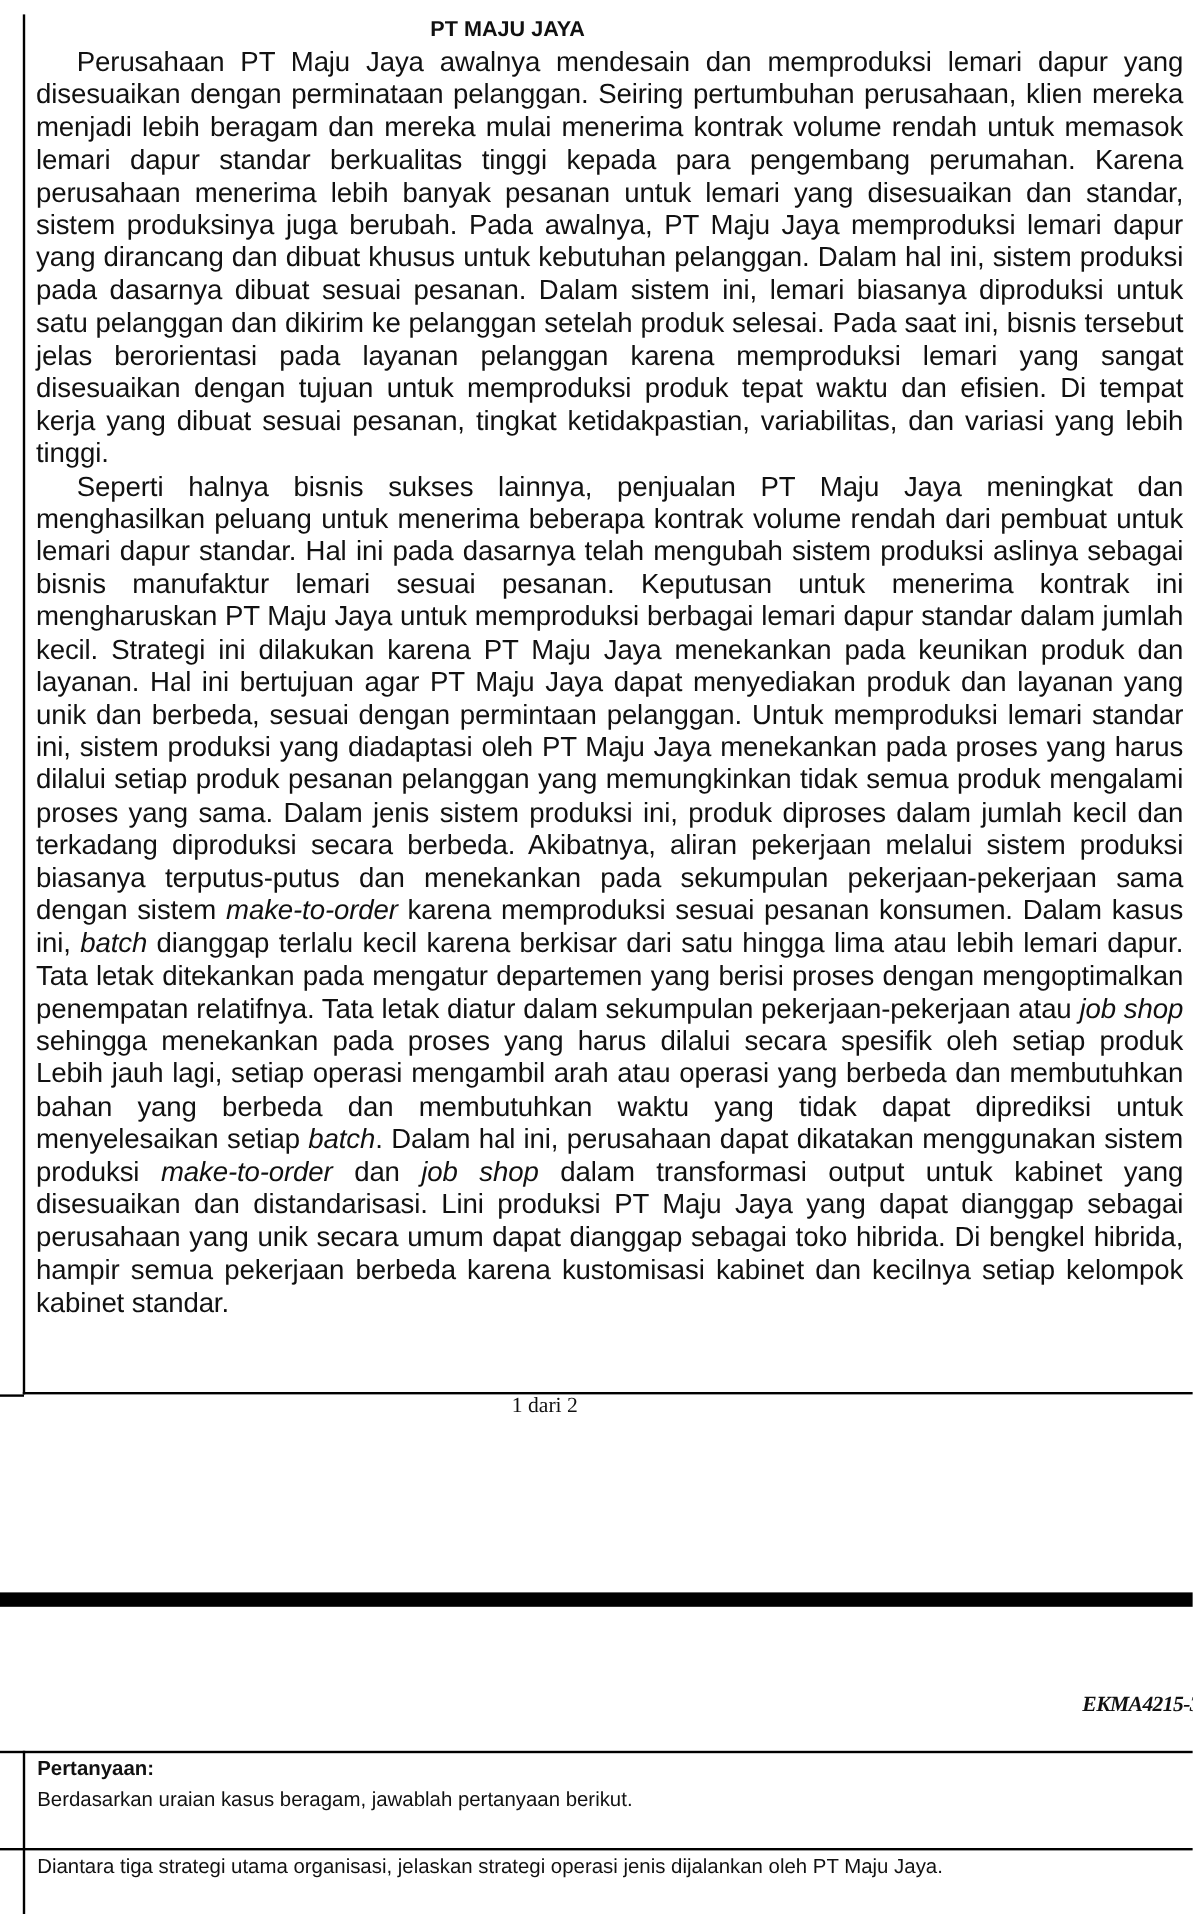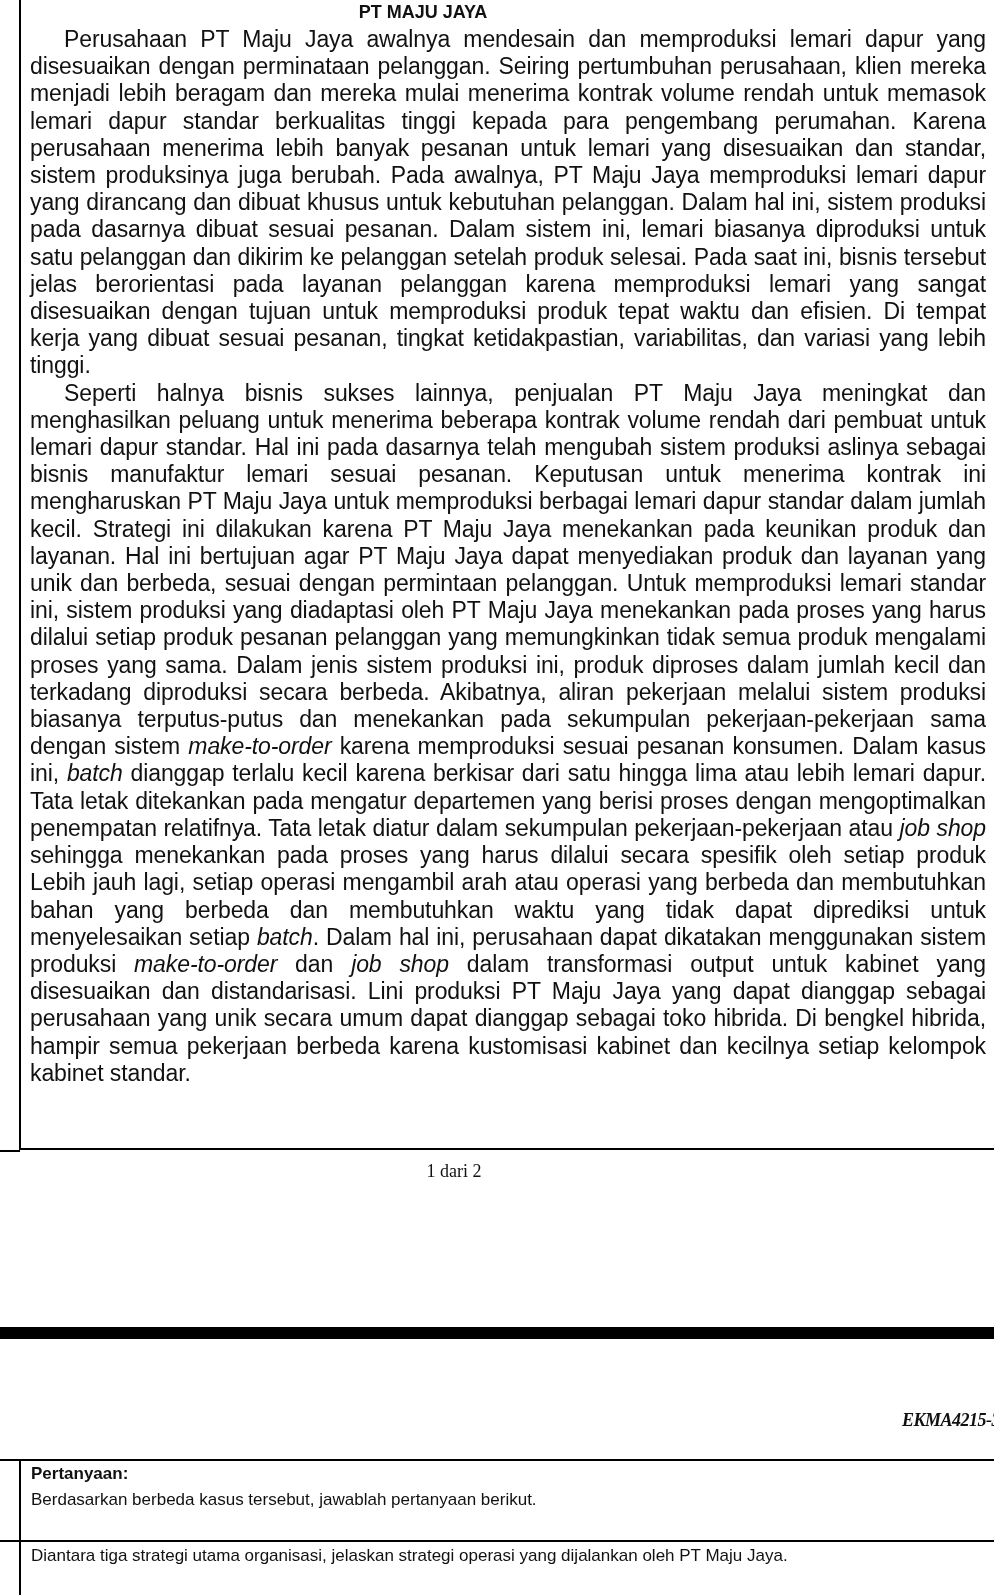--- a/index.html
+++ b/index.html
@@ -1,18 +1,18 @@
 <!DOCTYPE html>
 <html><head>
   <meta charset="utf-8">
   <style>
     html, body { margin: 0; padding: 0; background: #ffffff; }
     body { width: 994px; height: 1595px; position: relative; overflow: hidden; color: #111; }
     .page-top {
-      position: absolute; left: 0; top: 0; width: 826px; height: 1152px; text-decoration: underline;
+      position: absolute; left: 0; top: 12px; width: 826px; height: 1152px; text-decoration: underline;
     }
     .case-box {
       position: absolute; left: 19px; top: 0; width: 975px; height: 1150px;
       border-left: 2px solid #000; border-bottom: 2px solid #000; box-sizing: border-box;
     }
     .bottom-rule-left {
       position: absolute; left: 0; top: 1150px; width: 20px; height: 2px; background: #000;
     }
     .case-title {
       position: absolute; left: 20px; right: 0; top: 0; text-align: center;
@@ -79,14 +79,14 @@
 
 <div class="thick-bar"></div>
 
 <div class="course-code">EKMA4215-3</div>
 
 <div class="q-box"></div>
 <div class="q-vline"></div>
 <div class="q-mid-rule"></div>
 
 <div class="q-heading">Pertanyaan:</div>
-<div class="q-intro">Berdasarkan berbeda kasus tersebut, jawablah pertanyaan berikut.</div>
-<div class="q-item">Diantara tiga strategi utama organisasi, jelaskan strategi operasi yang dijalankan oleh PT Maju Jaya.</div>
+<div class="q-intro">Berdasarkan uraian kasus beragam, jawablah pertanyaan berikut.</div>
+<div class="q-item">Diantara tiga strategi utama organisasi, jelaskan strategi operasi jenis dijalankan oleh PT Maju Jaya.</div>
 
 </body></html>

